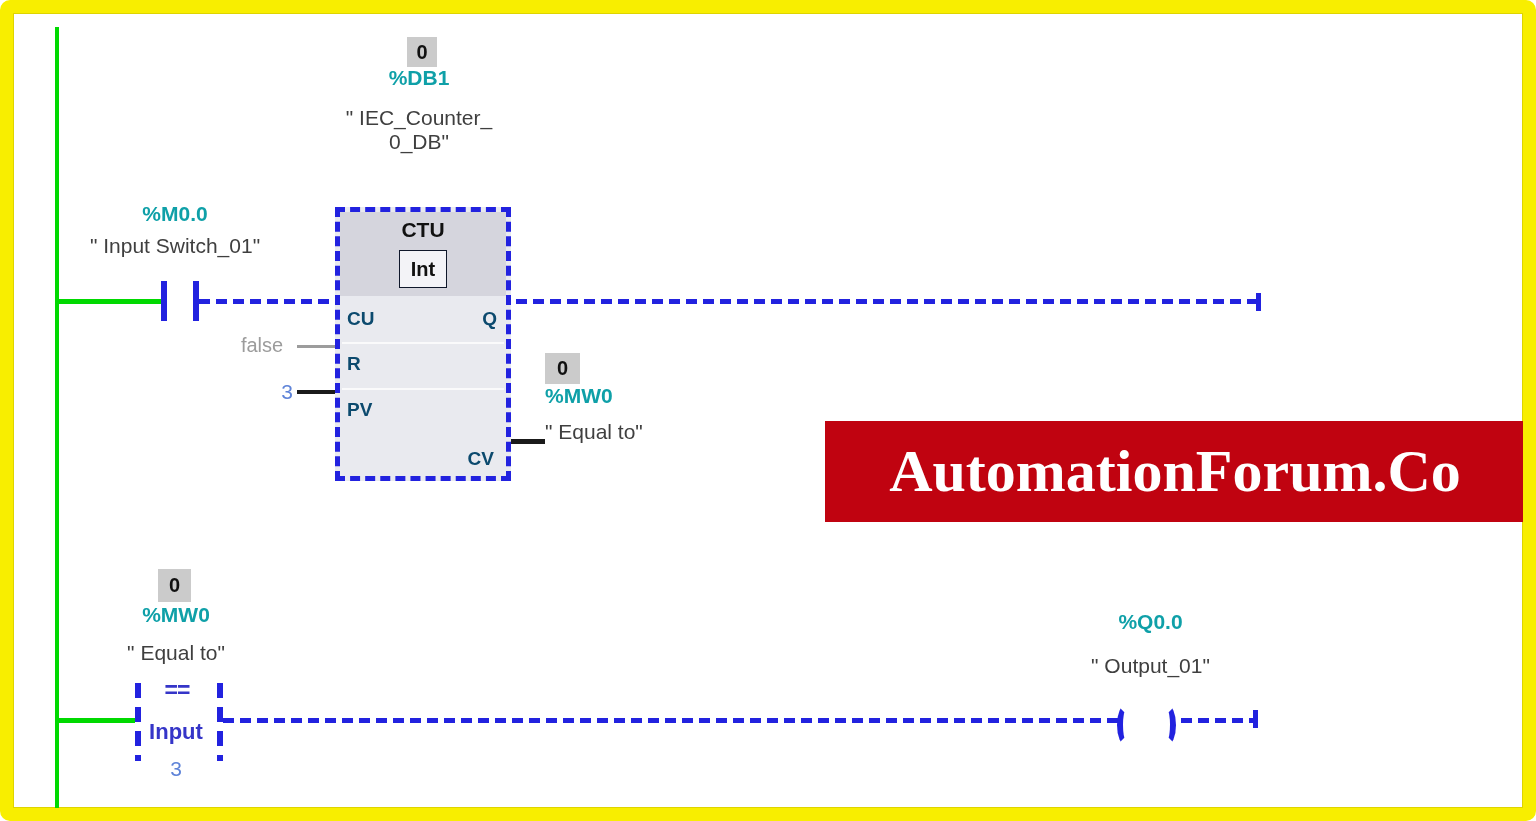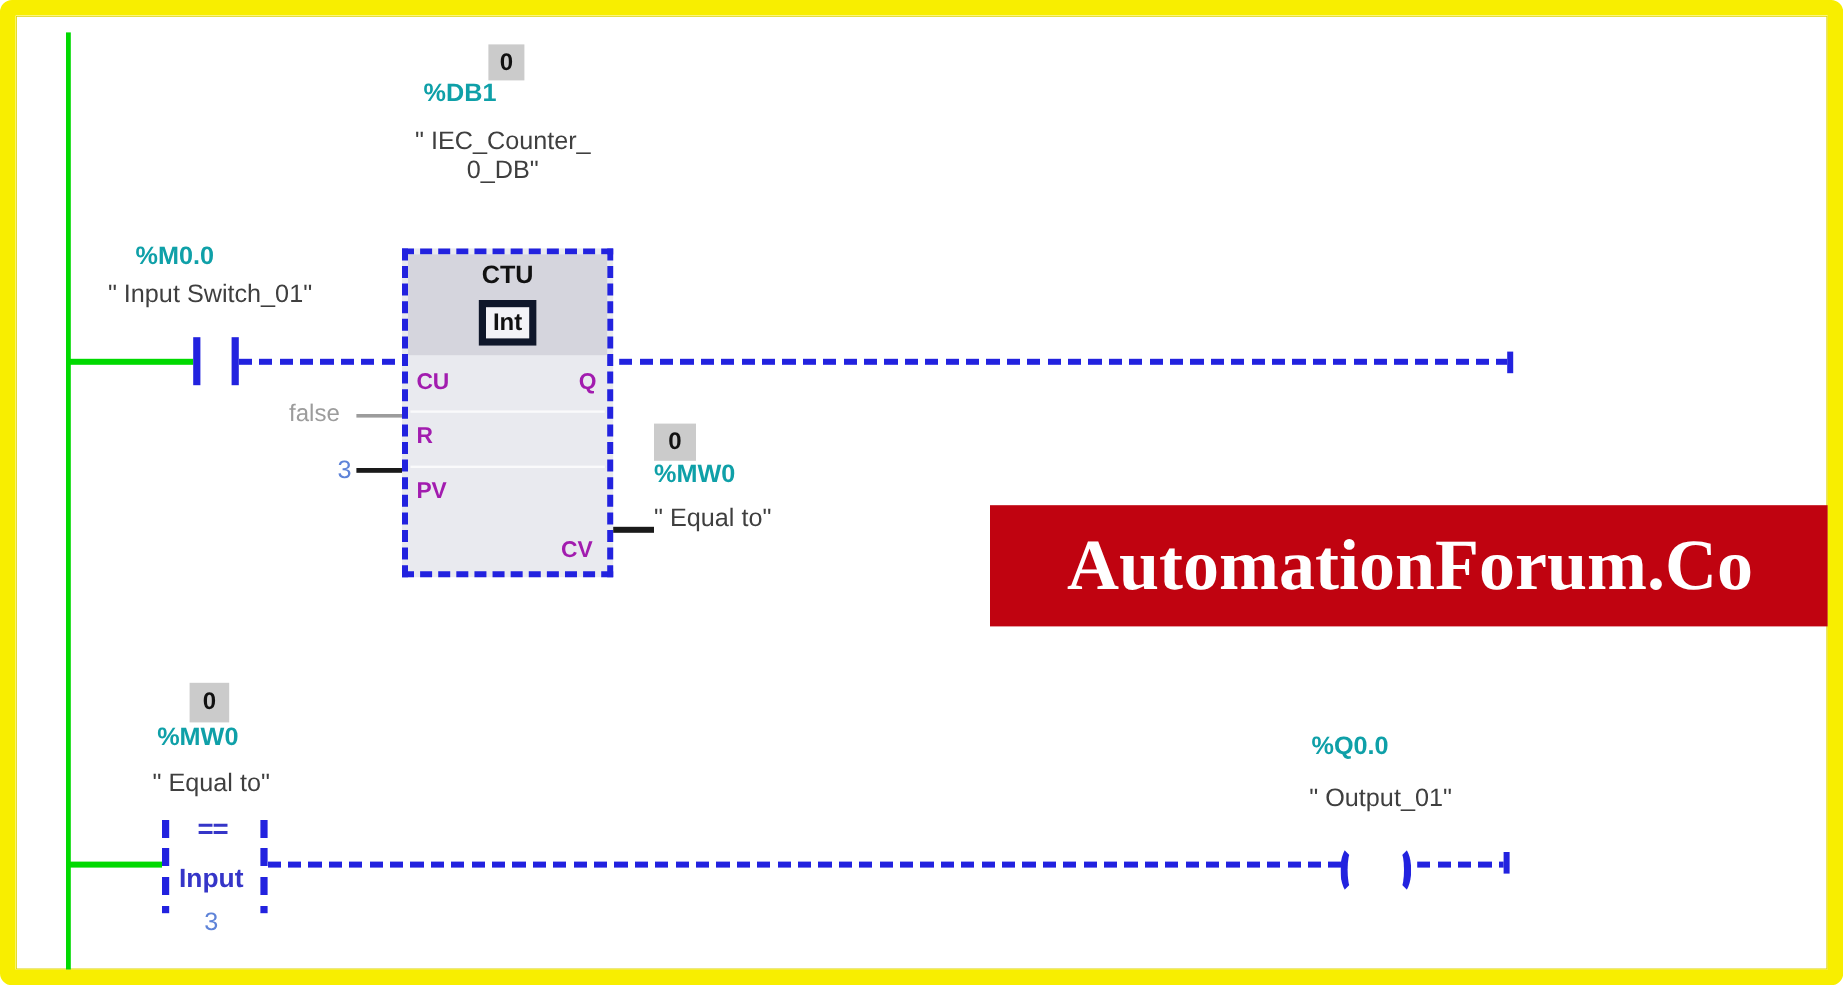--- a/index.html
+++ b/index.html
@@ -20,33 +20,33 @@
   
   .rail{width:4px;background:var(--rail);}
   .gwire{height:5px;background:var(--rail);}
   .dwire{height:5px;background:repeating-linear-gradient(90deg,var(--wire) 0 11px,transparent 11px 17px);}
   .kwire{height:5px;background:var(--black-wire);}
   .fwire{height:3px;background:var(--false-gray);}
   .tick{width:5px;height:18px;background:var(--wire);}
   .cbar{width:6px;height:40px;background:var(--wire);}
   .vdash{width:6px;background:repeating-linear-gradient(180deg,var(--wire) 0 15px,transparent 15px 24px);}
   
-  .addr{color:var(--teal);font-weight:bold;font-size:21px;white-space:nowrap;}
+  .addr{color:var(--teal);font-weight:bold;font-size:21px;text-align:center;white-space:nowrap;}
   .opname{color:var(--name-gray);font-size:21px;text-align:center;white-space:nowrap;}
   .valbox{background:var(--box-gray);color:#111;font-weight:bold;font-size:20px;
           display:flex;align-items:center;justify-content:center;}
   
   .block{border:5px dashed var(--wire);background:var(--block-body);margin-top:16px;}
   .block-header{position:absolute;left:0;top:0;right:0;height:84px;background:var(--block-header);}
   .block-title{position:absolute;left:0;top:6px;width:100%;text-align:center;
                font-weight:bold;font-size:21px;color:#111;}
   .int-box{position:absolute;left:50%;transform:translateX(-50%);top:38px;width:48px;height:38px;
-           background:#F3F3F7;border:6px solid #0f172a;display:flex;align-items:center;
+           background:#F3F3F7;border:1px solid #0f172a;display:flex;align-items:center;
            justify-content:center;font-weight:bold;font-size:20px;color:#111;}
-  .pin{position:absolute;font-weight:bold;font-size:19px;color:#a21caf;white-space:nowrap;}
+  .pin{position:absolute;font-weight:bold;font-size:19px;color:#0c4a6e;white-space:nowrap;}
   .rowsep{position:absolute;left:2px;right:2px;height:2px;background:rgba(255,255,255,.75);}
   
   .cmp-op{color:var(--op-blue);font-weight:900;font-size:23px;letter-spacing:-1px;text-align:center;}
   .cmp-type{color:var(--op-blue);font-weight:bold;font-size:22px;text-align:center;}
   .cmp-val{color:var(--value-blue);font-size:21px;text-align:center;}
   
   .paren{width:17px;height:40px;border:6px solid transparent;border-radius:50%;}
   .paren.l{border-left:6px solid var(--wire);}
   .paren.r{border-right:6px solid var(--wire);}
   

